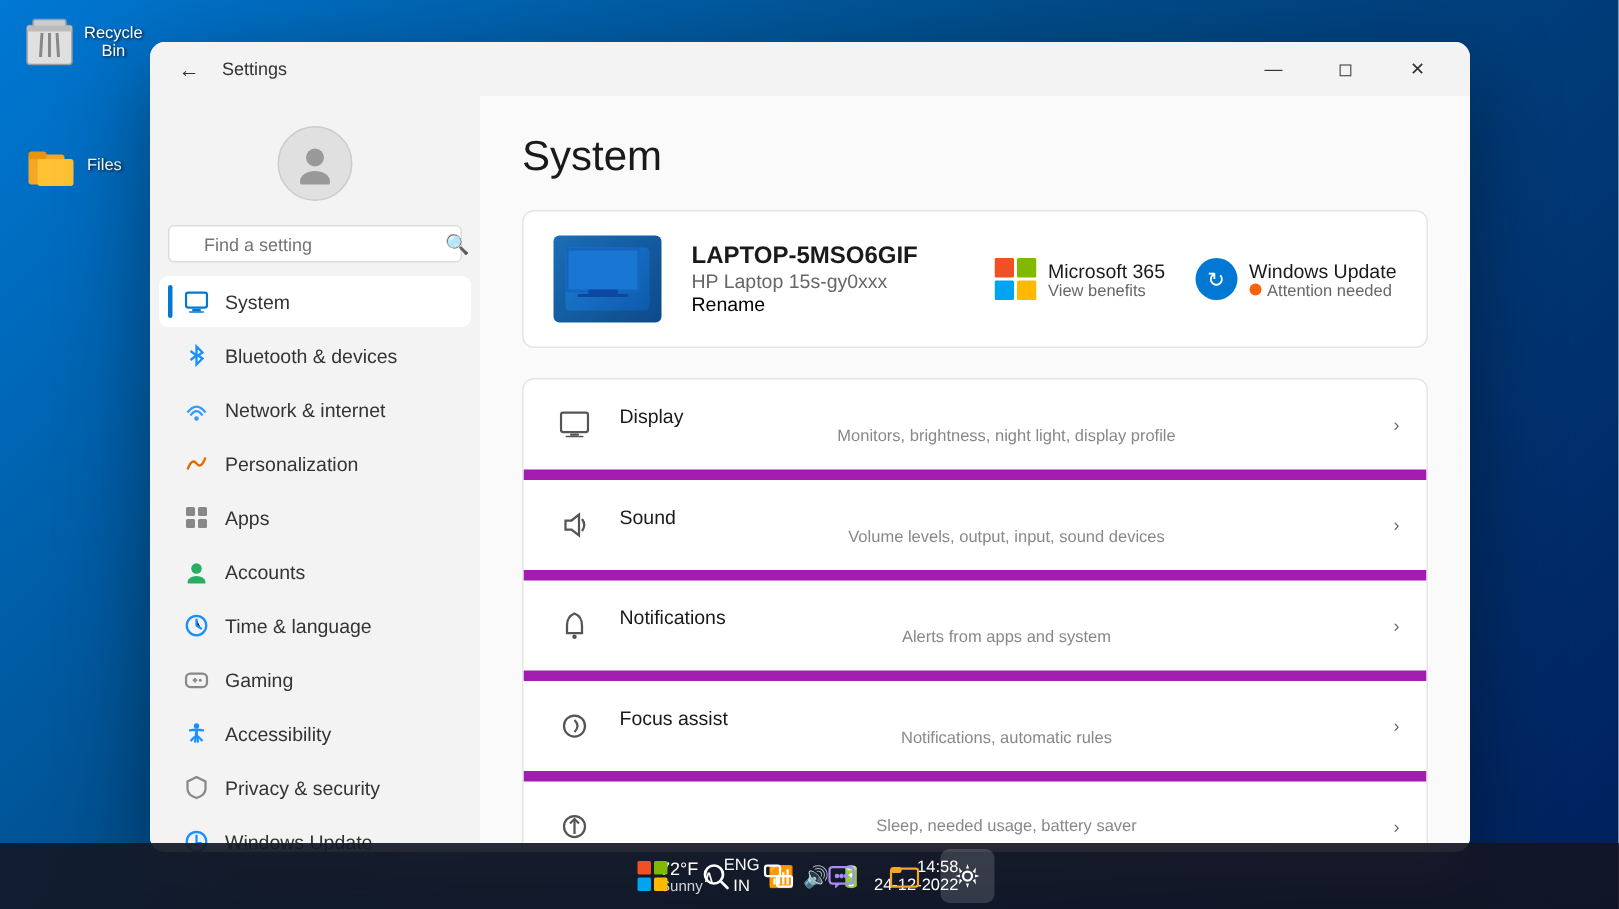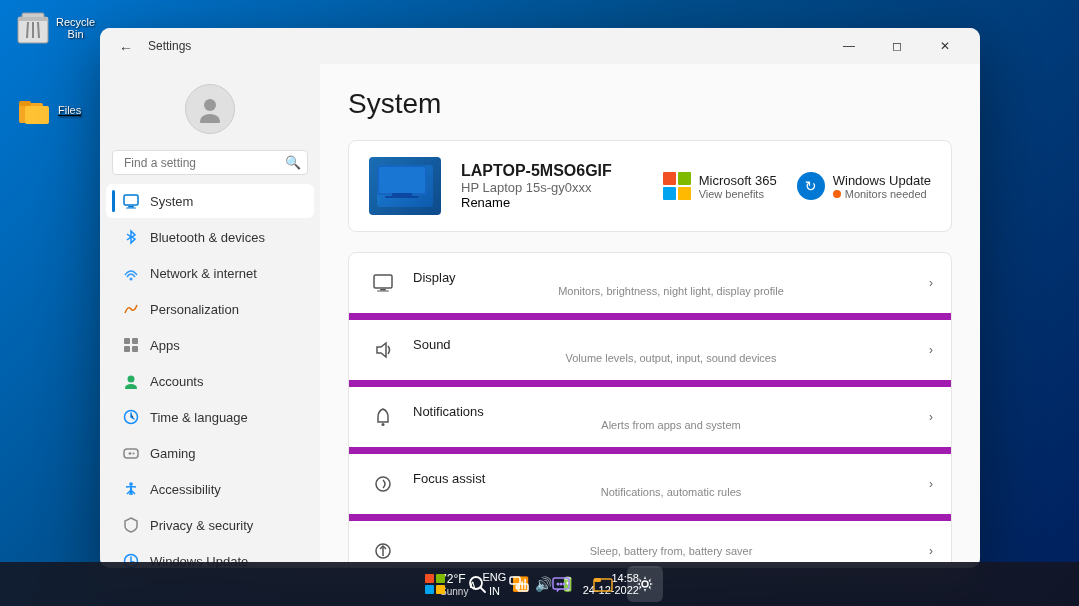--- a/index.html
+++ b/index.html
@@ -191,21 +191,21 @@
       justify-content: center;
       border: 1px solid #ccc;
     }
     .search-box {
       margin: 0 12px 8px;
       display: flex;
       align-items: center;
       background: white;
       border: 1px solid #ddd;
       border-radius: 4px;
-      padding: 4px 11px;
+      padding: 4px 23px;
       gap: 6px;
     }
     .search-box input {
       border: none;
       outline: none;
       background: transparent;
       font-size: 12px;
       color: #666;
       flex: 1;
       font-family: 'Segoe UI', sans-serif;
@@ -415,21 +415,21 @@
         <rect x="8" y="4" width="22" height="5" rx="1.5" fill="#ccc" stroke="#999" stroke-width="1"></rect>
         <line x1="19" y1="13" x2="19" y2="29" stroke="#888" stroke-width="2"></line>
         <line x1="14" y1="13" x2="13" y2="29" stroke="#888" stroke-width="2"></line>
         <line x1="24" y1="13" x2="25" y2="29" stroke="#888" stroke-width="2"></line>
         <rect x="4" y="8" width="30" height="4" rx="1" fill="#bbb"></rect>
       </svg>
     </div>
     <span class="icon-label">Recycle Bin</span>
   </div>
 
-  <div class="desktop-icon" style="top:90px;left:14px;text-decoration:underline;">
+  <div class="desktop-icon" style="top:90px;left:14px;">
     <div class="icon-img" style="display:flex;align-items:center;justify-content:center;">
       <svg width="38" height="38" viewBox="0 0 38 38">
         <rect x="4" y="12" width="24" height="20" rx="2" fill="#f5a623"></rect>
         <rect x="4" y="10" width="12" height="5" rx="2" fill="#e8940f"></rect>
         <rect x="10" y="15" width="24" height="18" rx="2" fill="#ffc235"></rect>
       </svg>
     </div>
     <span class="icon-label">Files</span>
   </div>
 </div>
@@ -618,21 +618,21 @@
             </div>
             <div class="app-item-info">
               <span class="app-item-name">Microsoft 365</span>
               <span class="app-item-desc">View benefits</span>
             </div>
           </div>
           <div class="app-item">
             <div class="wu-icon">↻</div>
             <div class="app-item-info">
               <span class="app-item-name">Windows Update</span>
-              <span class="app-item-desc"><span class="attention-dot"></span><span>Monitors needed</span></span>
+              <span class="app-item-desc"><span class="attention-dot"></span><span>Attention needed</span></span>
             </div>
           </div>
         </div>
       </div>
 
       <div class="settings-list">
 
         <div class="settings-item">
           <div class="settings-item-icon">
             <svg width="20" height="20" viewBox="0 0 20 20">
@@ -692,21 +692,21 @@
 
         <div class="settings-item">
           <div class="settings-item-icon">
             <svg width="20" height="20" viewBox="0 0 20 20">
                 <circle cx="10" cy="10" r="7" fill="none" stroke="#555" stroke-width="1.5"></circle>
                 <path d="M10 5 L10 15" stroke="#555" stroke-width="1.5"></path>
                 <path d="M7 8 L10 5 L13 8" stroke="#555" stroke-width="1.5" fill="none"></path>
               </svg>
           </div>
           <div class="settings-item-text">
-            <div class="settings-item-subtitle">Sleep, battery from, battery saver</div>
+            <div class="settings-item-subtitle">Sleep, needed usage, battery saver</div>
           </div>
           <div class="settings-item-chevron">›</div>
         </div>
 
         <div class="settings-item">
           
           
           
         </div>
       </div>

